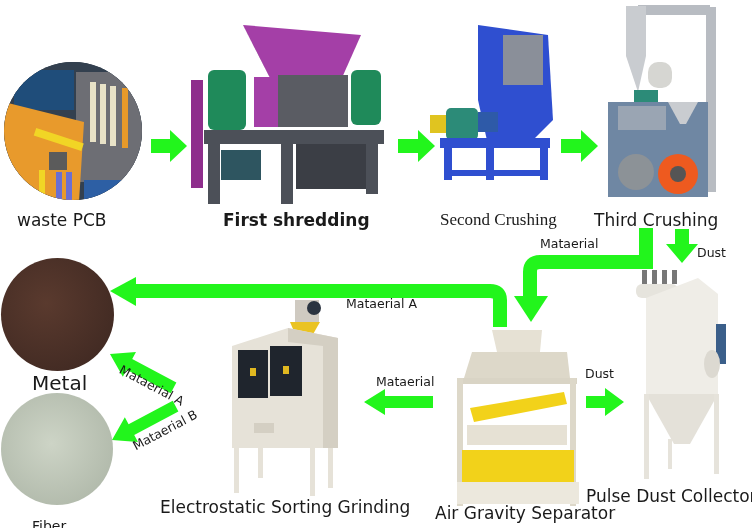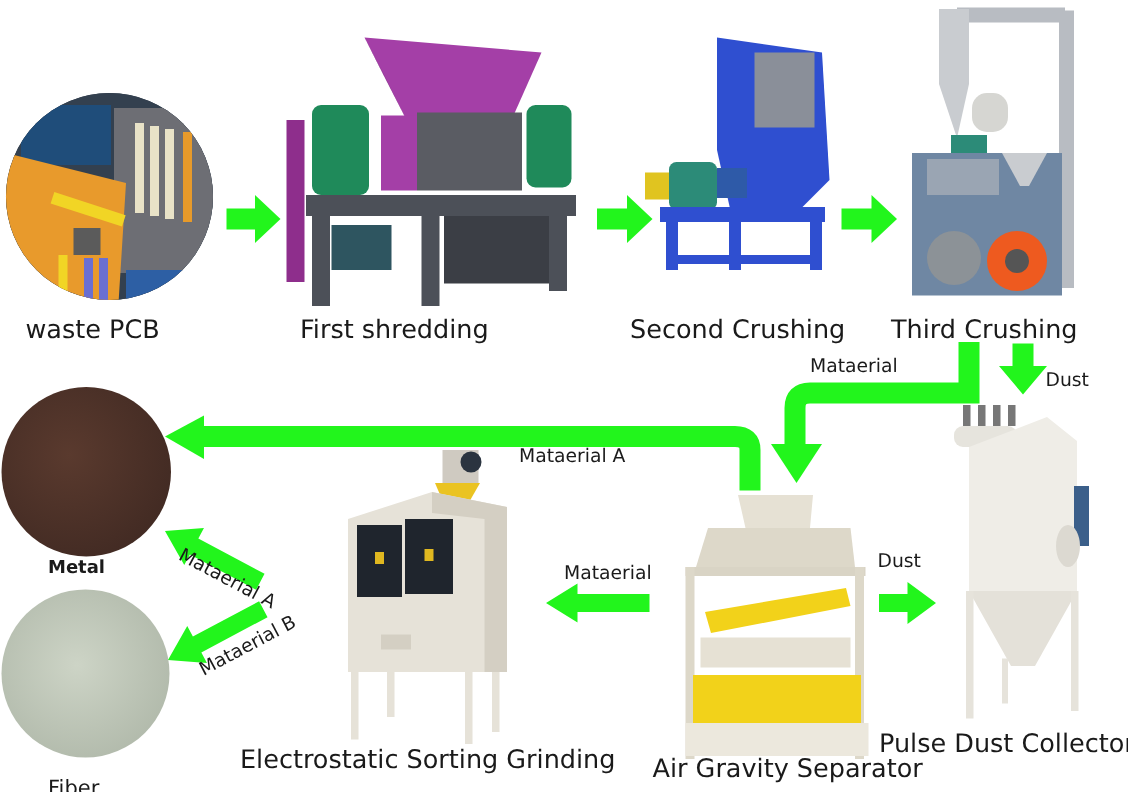--- a/index.html
+++ b/index.html
@@ -161,24 +161,24 @@
   <g transform="rotate(28 140 370)">
     <polygon points="178,364 128,364 128,356 106,370 128,384 128,376 178,376" fill="#22f51c"></polygon>
   </g>
 
   <g transform="rotate(-28 142 424)">
     <polygon points="180,418 130,418 130,410 108,424 130,438 130,430 180,430" fill="#22f51c"></polygon>
   </g>
 </svg>
 
 <div class="label" style="left:17px;top:210px;">waste PCB</div>
-<div class="label" style="left:200px;top:210px;">First shredding</div>
-<div class="label" style="left:420px;top:210px;">Second Crushing</div>
+<div class="label" style="left:223px;top:210px;font-weight:bold;">First shredding</div>
+<div class="label" style="left:440px;top:210px;font-family:Liberation Serif, serif;">Second Crushing</div>
 <div class="label" style="left:594px;top:210px;">Third Crushing</div>
-<div class="label" style="left:32px;top:371px;font-size:12px;font-weight:bold;">Metal</div>
+<div class="label" style="left:32px;top:371px;font-size:20px;">Metal</div>
 <div class="label" style="left:32px;top:518px;font-size:14px;">Fiber</div>
 <div class="label" style="left:160px;top:497px;">Electrostatic Sorting Grinding</div>
 <div class="label" style="left:435px;top:503px;">Air Gravity Separator</div>
 <div class="label" style="left:586px;top:486px;">Pulse Dust Collector</div>
 
 <div class="small" style="left:540px;top:236px;">Mataerial</div>
 <div class="small" style="left:697px;top:245px;">Dust</div>
 <div class="small" style="left:346px;top:296px;">Mataerial A</div>
 <div class="small" style="left:376px;top:374px;">Mataerial</div>
 <div class="small" style="left:585px;top:366px;">Dust</div>

